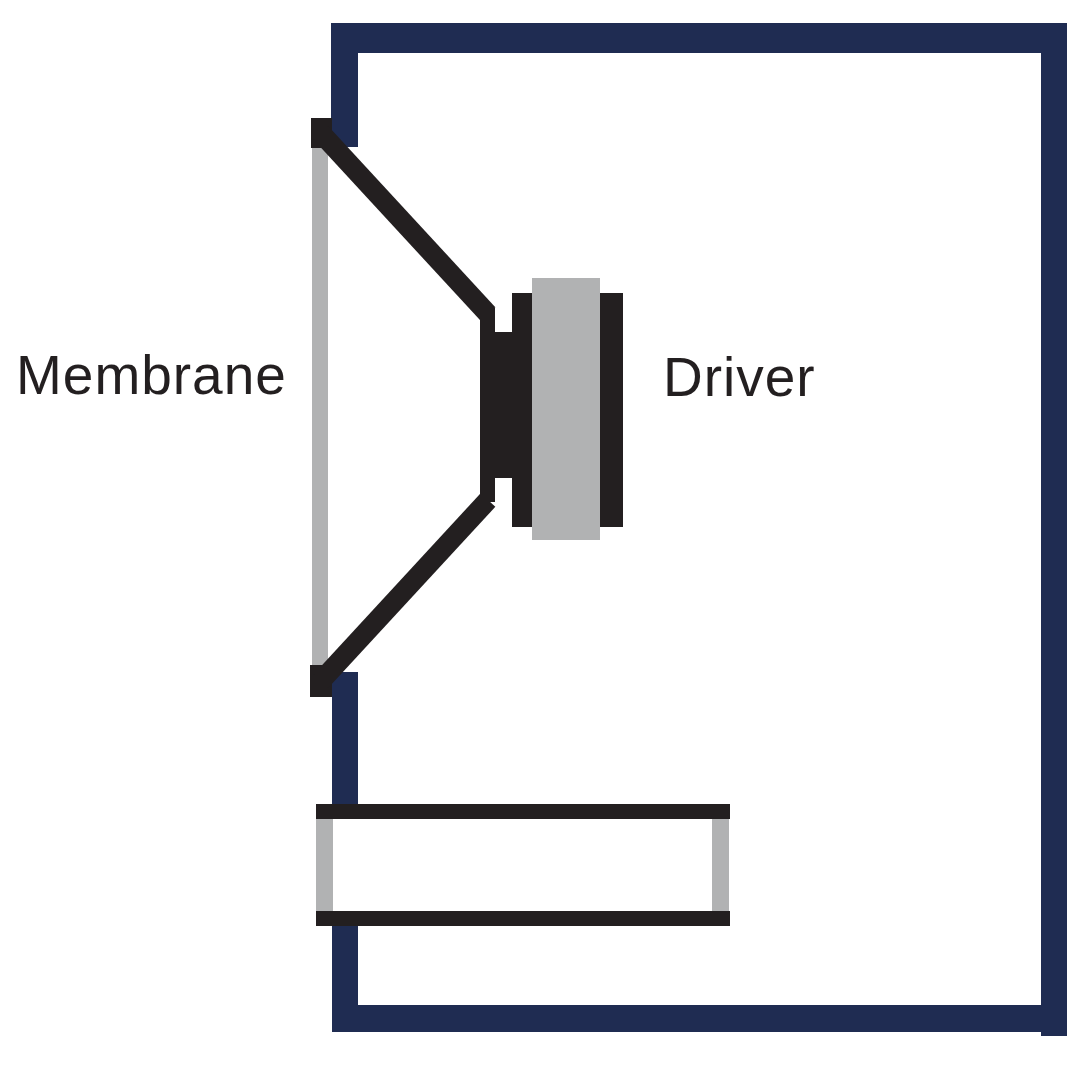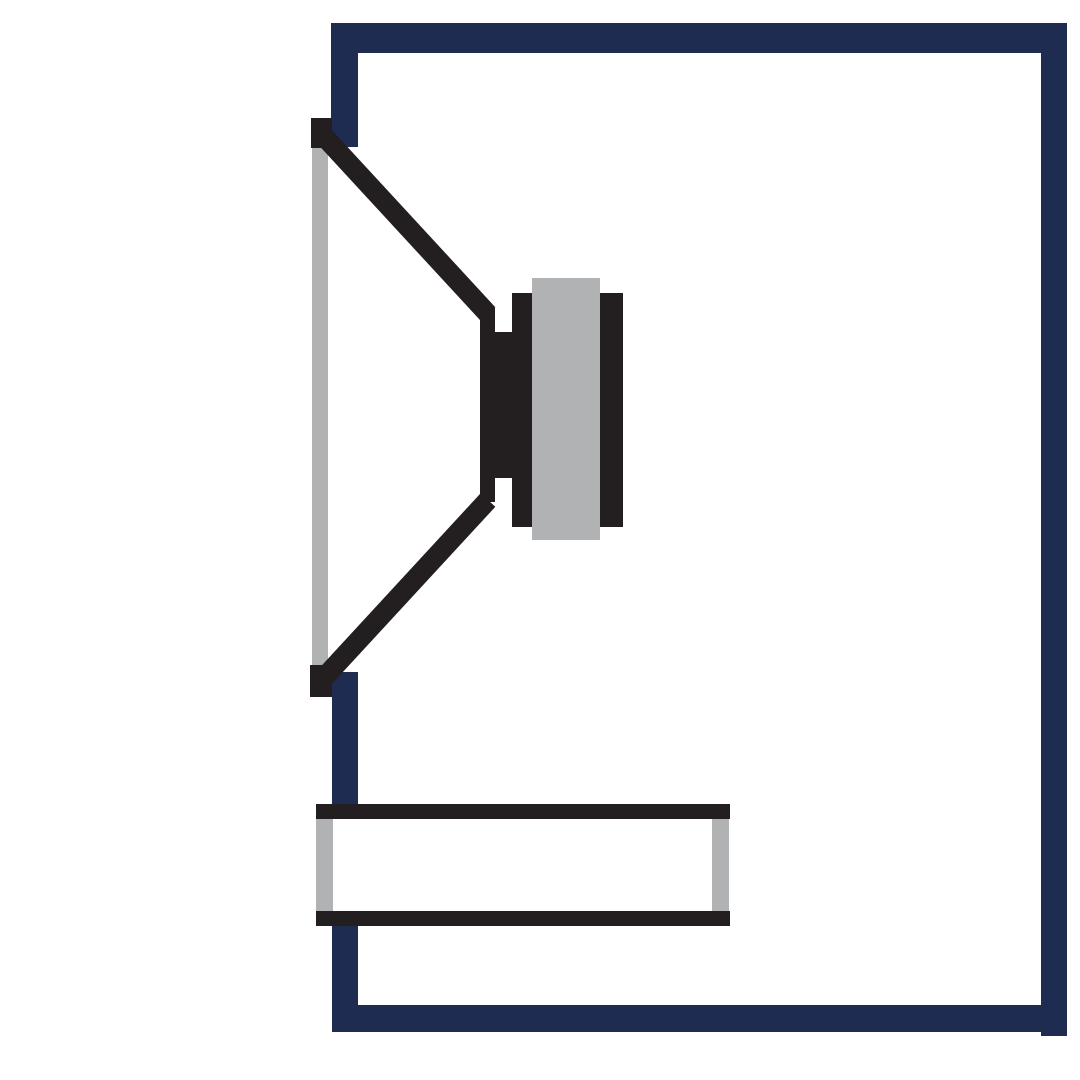--- a/index.html
+++ b/index.html
@@ -49,14 +49,16 @@
     </g>
 
     <g>
       <rect x="316" y="804" width="414" height="15" fill="#231F20"></rect>
       <rect x="316" y="911" width="414" height="15" fill="#231F20"></rect>
       <rect x="316" y="819" width="17" height="92" fill="#B1B2B3"></rect>
       <rect x="712" y="819" width="17" height="92" fill="#B1B2B3"></rect>
     </g>
   </svg>
 
+  <div class="label label-membrane">Membrane</div>
+  <div class="label label-driver">Driver</div>
 
 </div>
 
 </body></html>

